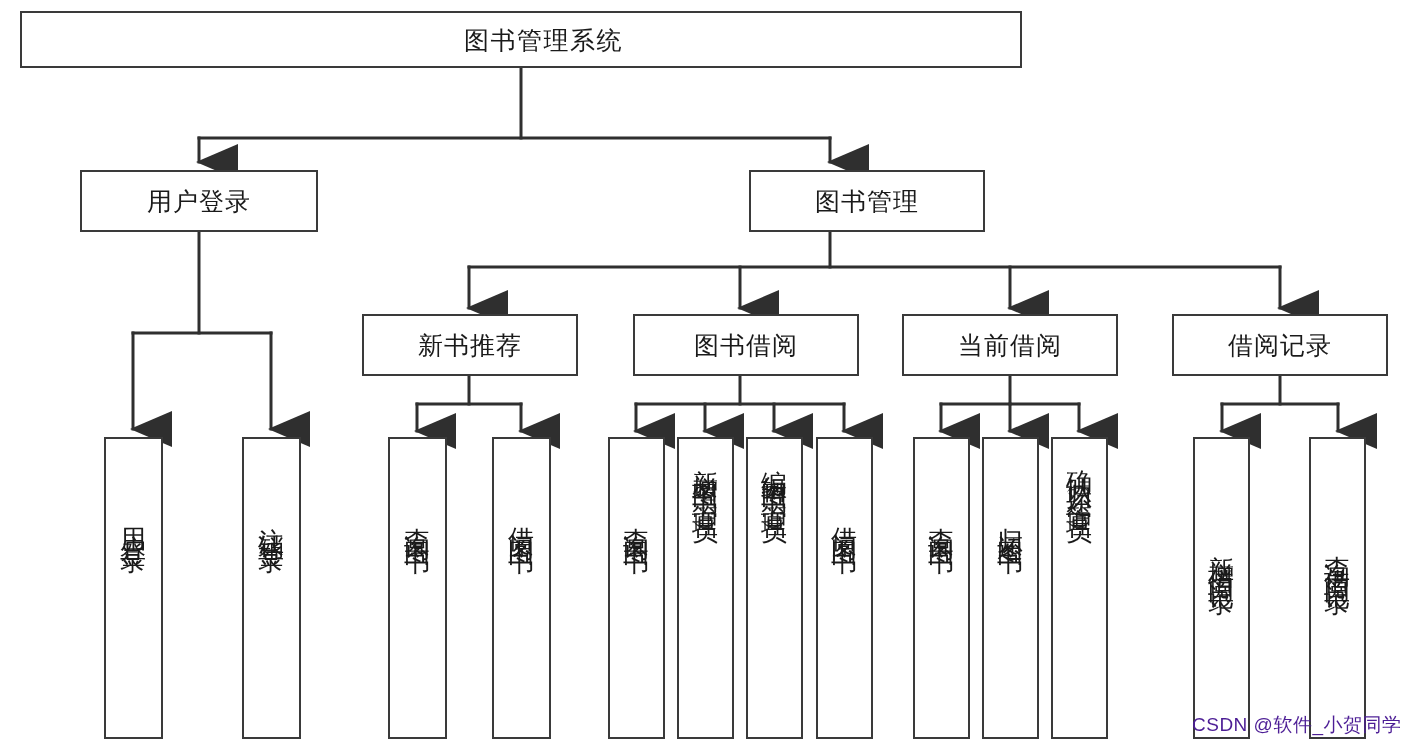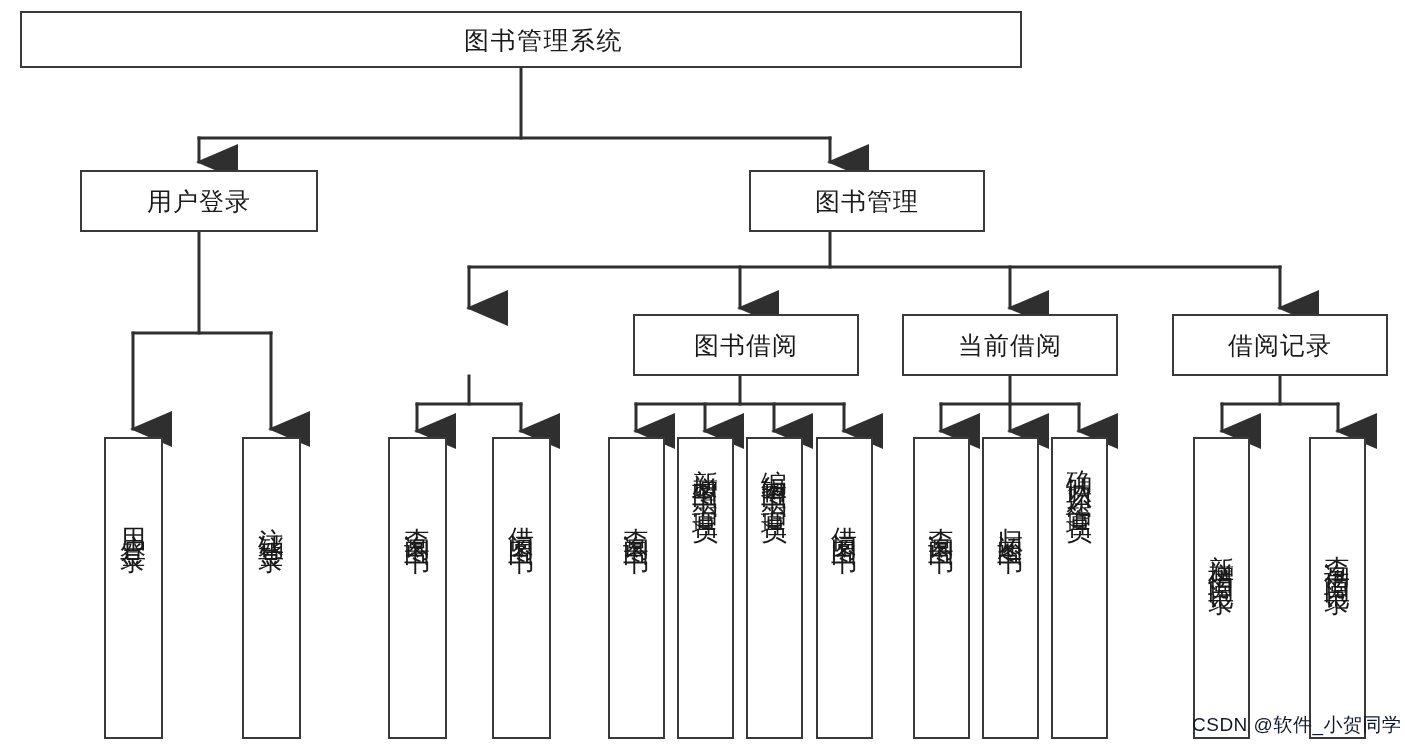--- a/index.html
+++ b/index.html
@@ -70,21 +70,21 @@
     margin-top: 58px;
   }
   .node.vert.midlow .cap {
     margin-top: 86px;
   }
   .watermark {
     position: absolute;
     left: 1192px;
     top: 712px;
     font-size: 19px;
-    color: #0f172a;
+    color: #4c1d95;
     white-space: nowrap;
     letter-spacing: 0.5px;
   }
 </style>
 </head>
 <body>
 
 <div id="canvas">
 
   <svg id="edges" viewBox="0 0 1405 747" width="1405" height="747">
@@ -142,20 +142,23 @@
   </div>
 
   <div class="node horiz" style="left:80px; top:170px; width:238px; height:62px;">
     <span class="cap">用户登录</span>
   </div>
 
   <div class="node horiz" style="left:749px; top:170px; width:236px; height:62px;">
     <span class="cap">图书管理</span>
   </div>
 
+  <div class="node horiz" style="left:362px; top:314px; width:216px; height:62px;">
+    <span class="cap">新书推荐</span>
+  </div>
 
   <div class="node horiz" style="left:633px; top:314px; width:226px; height:62px;">
     <span class="cap">图书借阅</span>
   </div>
 
   <div class="node horiz" style="left:1172px; top:314px; width:216px; height:62px;">
     <span class="cap">借阅记录</span>
   </div>
 
   <div class="node horiz" style="left:902px; top:314px; width:216px; height:62px;">

